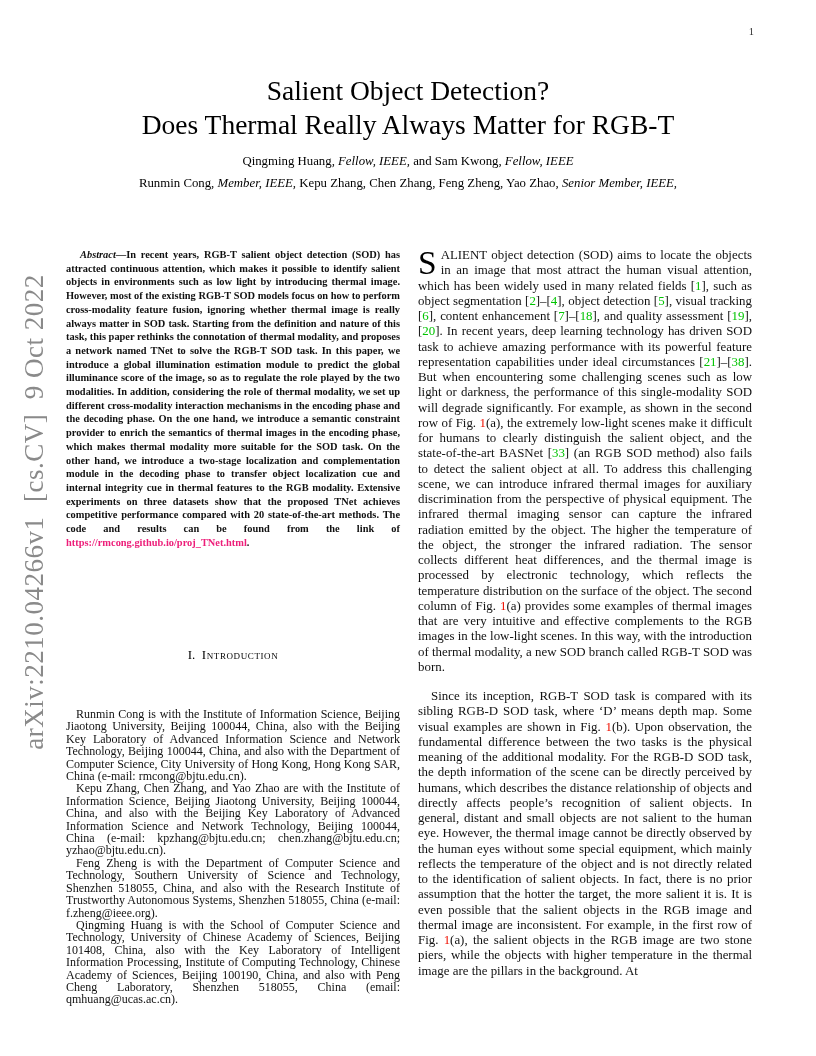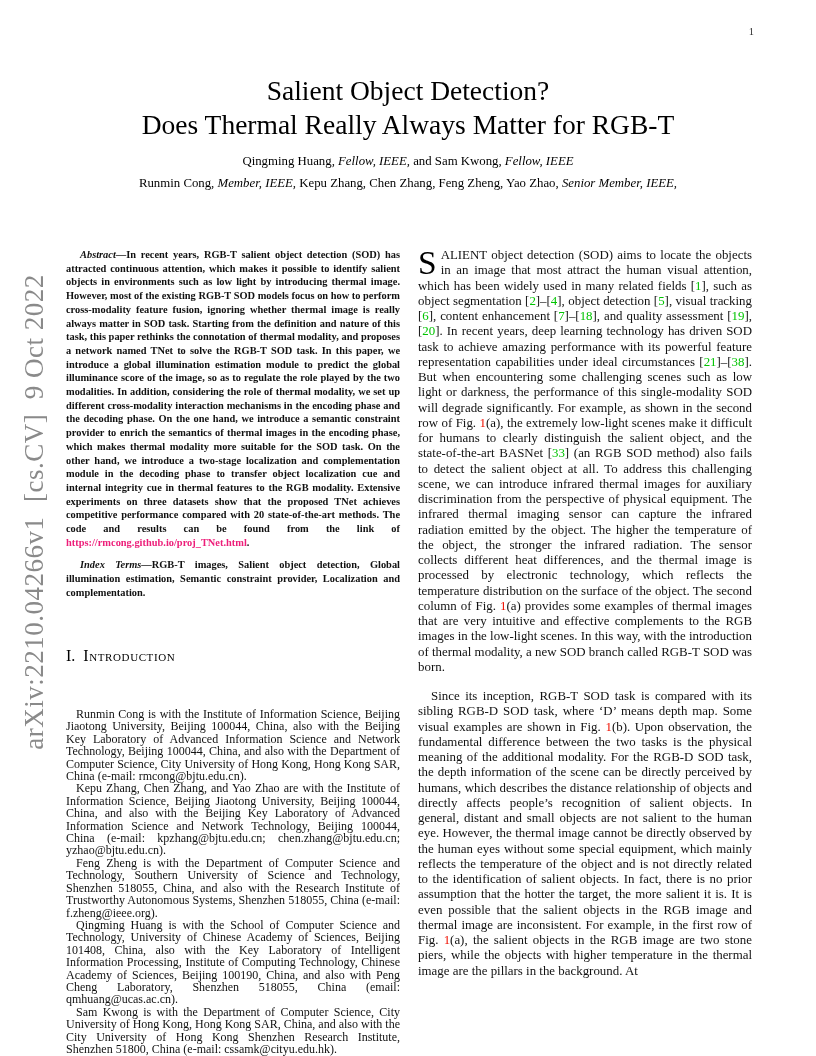--- a/index.html
+++ b/index.html
@@ -32,21 +32,21 @@
 
   .abstract, .index-terms {
     font-weight:bold; font-size:10.4px; line-height:13.7px;
     text-indent:14px; margin:0;
   }
   .index-terms { margin-top:9px; }
   .lead-in { font-style:italic; font-weight:bold; }
 
   .section-heading {
     position:absolute; top:399px; left:0; width:100%;
-    font-size:16px; color:#000;
+    text-align:center; font-size:13px; color:#000;
   }
   .smallcaps { font-variant:small-caps; letter-spacing:0.6px; }
 
   .footnotes {
     position:absolute; top:460px; left:0; width:100%;
     font-size:12px; line-height:12.4px; text-align:justify;
   }
   .footnotes p { margin:0; text-indent:10px; }
 
   .body-text { font-size:12.9px; line-height:15.25px; margin:0; }
@@ -75,33 +75,31 @@
   </div>
 
   <div class="authors">
     <div><span>Qingming Huang, </span><span class="seg-i">Fellow, IEEE,</span><span> and Sam Kwong, </span><span class="seg-i">Fellow, IEEE</span></div>
     <div><span>Runmin Cong, </span><span class="seg-i">Member, IEEE,</span><span> Kepu Zhang, Chen Zhang, Feng Zheng, Yao Zhao, </span><span class="seg-i">Senior Member, IEEE,</span></div>
   </div>
 
   <div class="col col-left">
     <p class="abstract"><span class="lead-in">Abstract</span><span>—</span><span><span>In recent years, RGB-T salient object detection (SOD) has attracted continuous attention, which makes it possible to identify salient objects in environments such as low light by introducing thermal image. However, most of the existing RGB-T SOD models focus on how to perform cross-modality feature fusion, ignoring whether thermal image is really always matter in SOD task. Starting from the definition and nature of this task, this paper rethinks the connotation of thermal modality, and proposes a network named TNet to solve the RGB-T SOD task. In this paper, we introduce a global illumination estimation module to predict the global illuminance score of the image, so as to regulate the role played by the two modalities. In addition, considering the role of thermal modality, we set up different cross-modality interaction mechanisms in the encoding phase and the decoding phase. On the one hand, we introduce a semantic constraint provider to enrich the semantics of thermal images in the encoding phase, which makes thermal modality more suitable for the SOD task. On the other hand, we introduce a two-stage localization and complementation module in the decoding phase to transfer object localization cue and internal integrity cue in thermal features to the RGB modality. Extensive experiments on three datasets show that the proposed TNet achieves competitive performance compared with 20 state-of-the-art methods. The code and results can be found from the link of </span><span class="seg-link">https://rmcong.github.io/proj_TNet.html</span><span>.</span></span></p>
 
-    <p class="index-terms"><span class="lead-in">Index Terms</span><span>—</span><span>RGB-T images, Salient object detection, Global illumination estimation, Semantic constraint provider, Localization and complementation.</span></p>
 
     <div class="section-heading">
       <span>I.</span>&nbsp;
       <span class="smallcaps">Introduction</span>
     </div>
 
     <div class="footnotes">
       <p>Runmin Cong is with the Institute of Information Science, Beijing Jiaotong University, Beijing 100044, China, also with the Beijing Key Laboratory of Advanced Information Science and Network Technology, Beijing 100044, China, and also with the Department of Computer Science, City University of Hong Kong, Hong Kong SAR, China (e-mail: rmcong@bjtu.edu.cn).</p>
       <p>Kepu Zhang, Chen Zhang, and Yao Zhao are with the Institute of Information Science, Beijing Jiaotong University, Beijing 100044, China, and also with the Beijing Key Laboratory of Advanced Information Science and Network Technology, Beijing 100044, China (e-mail: kpzhang@bjtu.edu.cn; chen.zhang@bjtu.edu.cn; yzhao@bjtu.edu.cn).</p>
       <p>Feng Zheng is with the Department of Computer Science and Technology, Southern University of Science and Technology, Shenzhen 518055, China, and also with the Research Institute of Trustworthy Autonomous Systems, Shenzhen 518055, China (e-mail: f.zheng@ieee.org).</p>
       <p>Qingming Huang is with the School of Computer Science and Technology, University of Chinese Academy of Sciences, Beijing 101408, China, also with the Key Laboratory of Intelligent Information Processing, Institute of Computing Technology, Chinese Academy of Sciences, Beijing 100190, China, and also with Peng Cheng Laboratory, Shenzhen 518055, China (email: qmhuang@ucas.ac.cn).</p>
-      <p>Sam Kwong is with the Department of Computer Science, City University of Hong Kong, Hong Kong SAR, China, and also with the City University of Hong Kong Shenzhen Research Institute, Shenzhen 51800, China (e-mail: cssamk@cityu.edu.hk).</p>
     </div>
   </div>
 
   <div class="col col-right">
     <p class="body-text"><span class="dropcap">S</span><span><span>ALIENT object detection (SOD) aims to locate the objects in an image that most attract the human visual attention, which has been widely used in many related fields [</span><span class="seg-cite">1</span><span>], such as object segmentation [</span><span class="seg-cite">2</span><span>]–[</span><span class="seg-cite">4</span><span>], object detection [</span><span class="seg-cite">5</span><span>], visual tracking [</span><span class="seg-cite">6</span><span>], content enhancement [</span><span class="seg-cite">7</span><span>]–[</span><span class="seg-cite">18</span><span>], and quality assessment [</span><span class="seg-cite">19</span><span>], [</span><span class="seg-cite">20</span><span>]. In recent years, deep learning technology has driven SOD task to achieve amazing performance with its powerful feature representation capabilities under ideal circumstances [</span><span class="seg-cite">21</span><span>]–[</span><span class="seg-cite">38</span><span>]. But when encountering some challenging scenes such as low light or darkness, the performance of this single-modality SOD will degrade significantly. For example, as shown in the second row of Fig. </span><span class="seg-fig">1</span><span>(a), the extremely low-light scenes make it difficult for humans to clearly distinguish the salient object, and the state-of-the-art BASNet [</span><span class="seg-cite">33</span><span>] (an RGB SOD method) also fails to detect the salient object at all. To address this challenging scene, we can introduce infrared thermal images for auxiliary discrimination from the perspective of physical equipment. The infrared thermal imaging sensor can capture the infrared radiation emitted by the object. The higher the temperature of the object, the stronger the infrared radiation. The sensor collects different heat differences, and the thermal image is processed by electronic technology, which reflects the temperature distribution on the surface of the object. The second column of Fig. </span><span class="seg-fig">1</span><span>(a) provides some examples of thermal images that are very intuitive and effective complements to the RGB images in the low-light scenes. In this way, with the introduction of thermal modality, a new SOD branch called RGB-T SOD was born.</span></span></p>
 
     <p class="body-text indent"><span>Since its inception, RGB-T SOD task is compared with its sibling RGB-D SOD task, where ‘D’ means depth map. Some visual examples are shown in Fig. </span><span class="seg-fig">1</span><span>(b). Upon observation, the fundamental difference between the two tasks is the physical meaning of the additional modality. For the RGB-D SOD task, the depth information of the scene can be directly perceived by humans, which describes the distance relationship of objects and directly affects people’s recognition of salient objects. In general, distant and small objects are not salient to the human eye. However, the thermal image cannot be directly observed by the human eyes without some special equipment, which mainly reflects the temperature of the object and is not directly related to the identification of salient objects. In fact, there is no prior assumption that the hotter the target, the more salient it is. It is even possible that the salient objects in the RGB image and thermal image are inconsistent. For example, in the first row of Fig. </span><span class="seg-fig">1</span><span>(a), the salient objects in the RGB image are two stone piers, while the objects with higher temperature in the thermal image are the pillars in the background. At</span></p>
   </div>
 
 </div>

